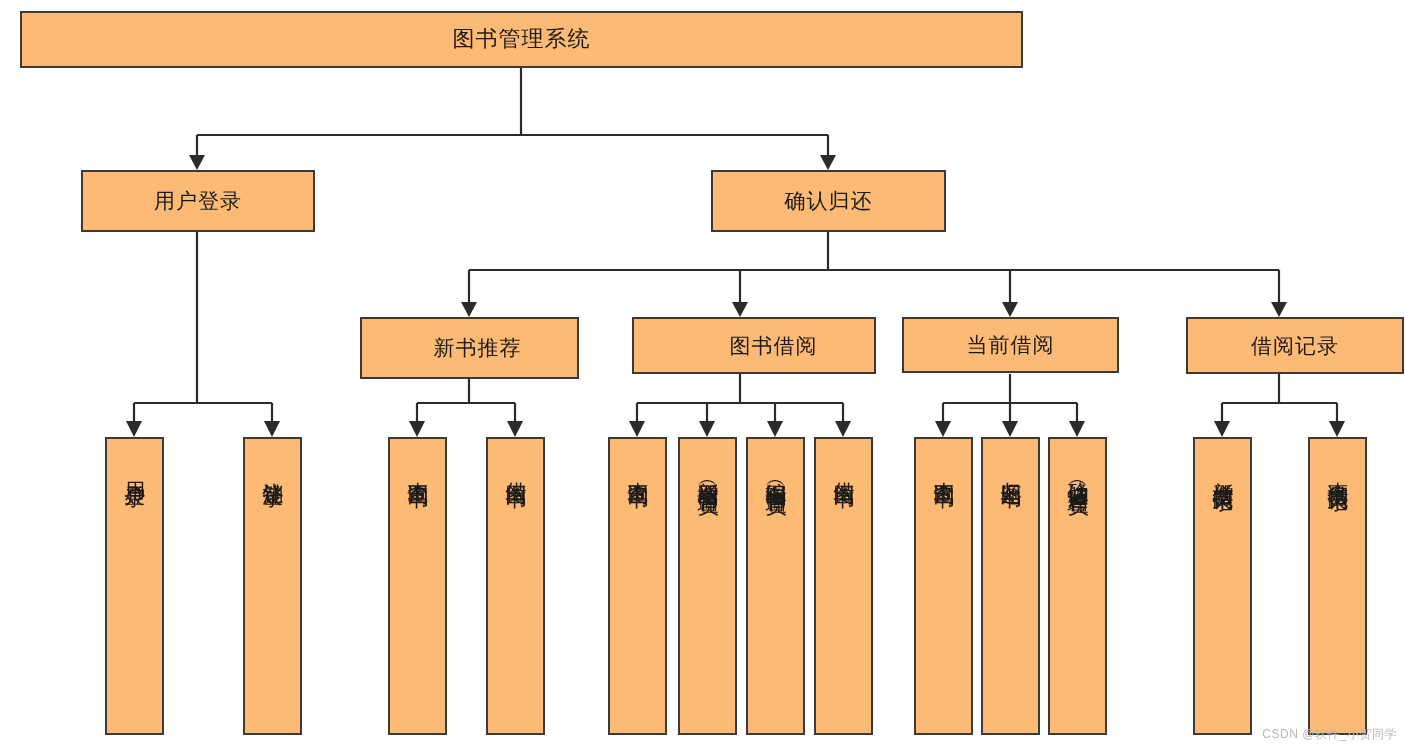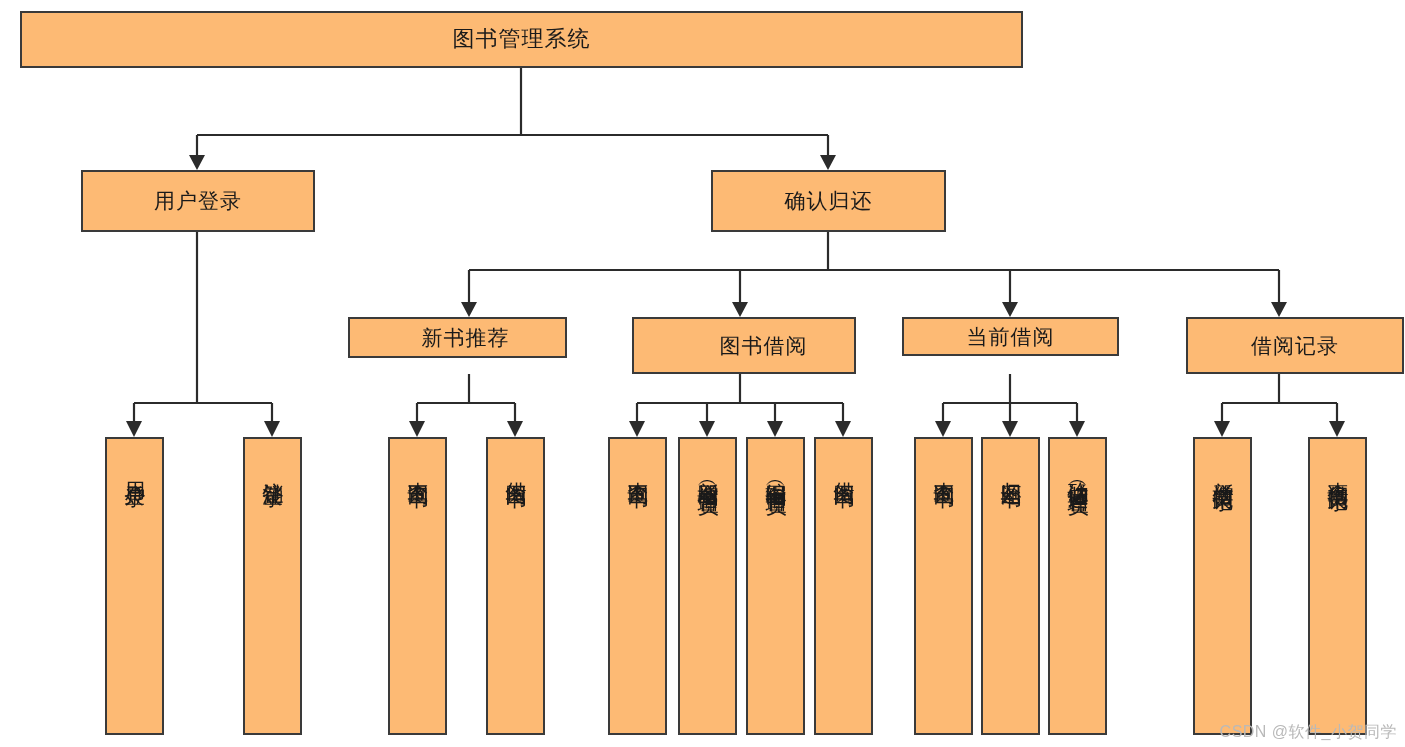--- a/index.html
+++ b/index.html
@@ -69,21 +69,21 @@
     line-height: 1.28;
     letter-spacing: 2px;
     white-space: nowrap;
     color: #1a1a1a;
   }
   
   #watermark {
     position: absolute;
     right: 8px;
     bottom: 4px;
-    font-size: 16px;
+    font-size: 12px;
     color: #b9b9b9;
     letter-spacing: 0.5px;
     white-space: nowrap;
     user-select: none;
   }
 </style>
 </head>
 <body>
 
 <div id="canvas">
@@ -155,29 +155,29 @@
   </div>
 
   <div class="node horizontal" style="left:81px; top:170px; width:234px; height:62px;">
     <span>用户登录</span>
   </div>
 
   <div class="node horizontal" style="left:711px; top:170px; width:235px; height:62px;">
     <span>确认归还</span>
   </div>
 
-  <div class="node horizontal" style="left:348px; top:317px; width:219px; height:41px;padding-left:16px;">
+  <div class="node horizontal" style="left:360px; top:317px; width:219px; height:62px;padding-left:16px;">
     <span>新书推荐</span>
   </div>
 
-  <div class="node horizontal" style="left:632px; top:317px; width:224px; height:57px;padding-left:39px;">
+  <div class="node horizontal" style="left:632px; top:317px; width:244px; height:57px;padding-left:39px;">
     <span>图书借阅</span>
   </div>
 
-  <div class="node horizontal" style="left:902px; top:317px; width:217px; height:39px;">
+  <div class="node horizontal" style="left:902px; top:317px; width:217px; height:56px;">
     <span>当前借阅</span>
   </div>
 
   <div class="node horizontal" style="left:1170px; top:317px; width:218px; height:57px;margin-left:16px;">
     <span>借阅记录</span>
   </div>
 
   <div class="node leaf" style="left:105px; top:437px; width:59px; height:298px;">
     <span class="vtext">用户登录</span>
   </div>

